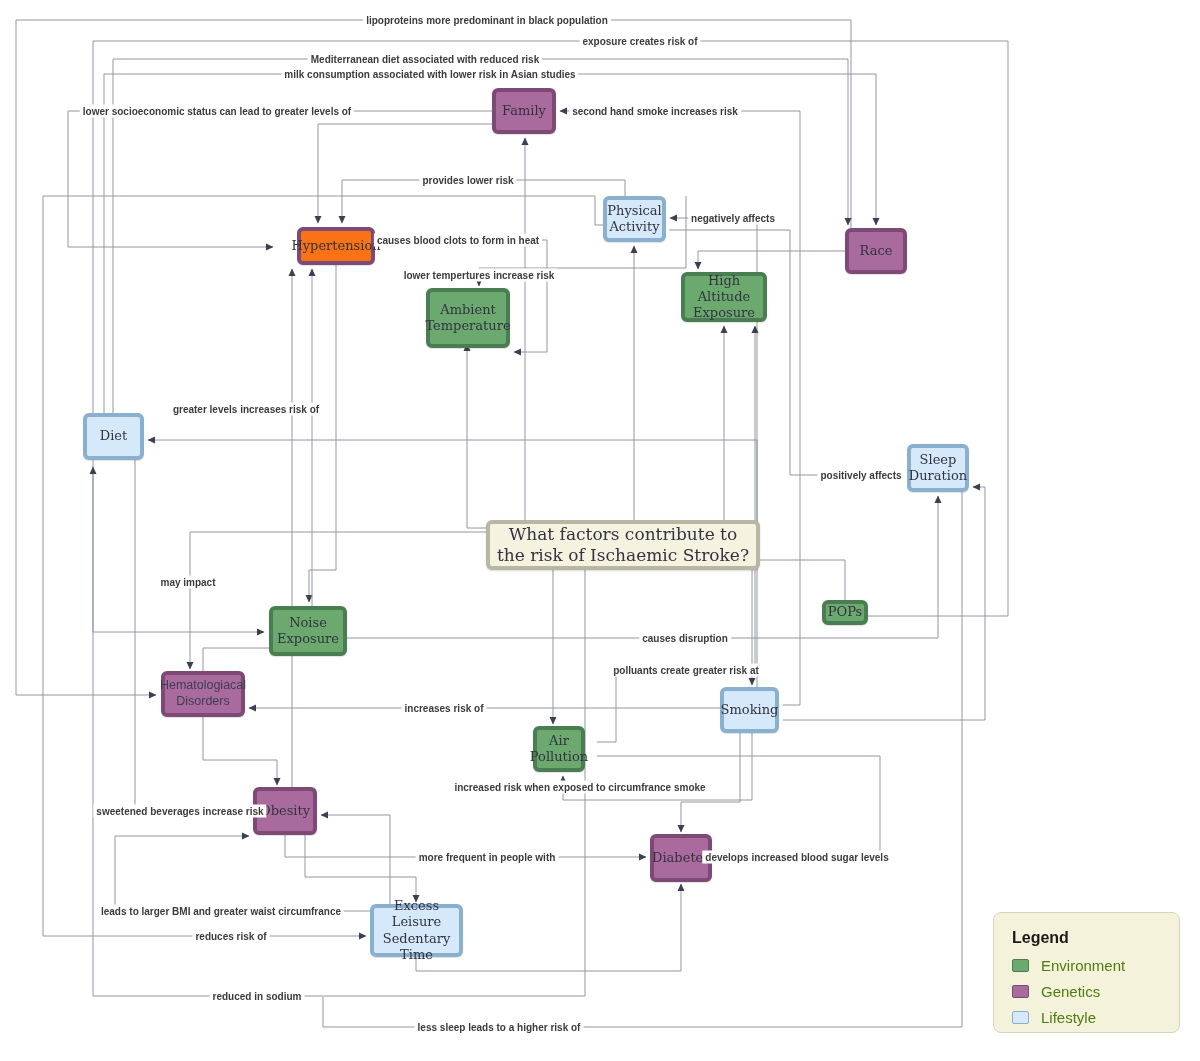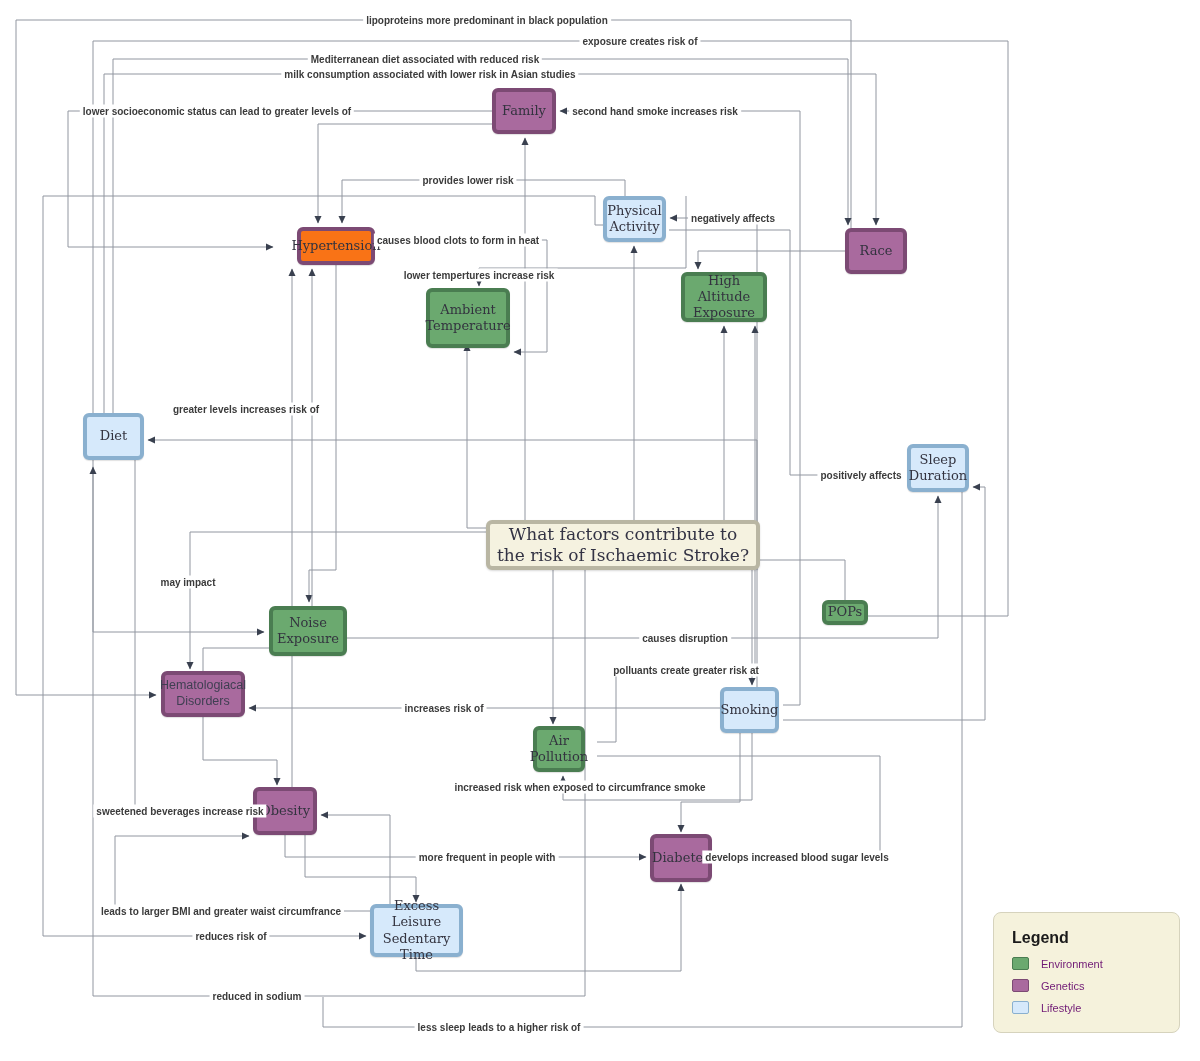--- a/index.html
+++ b/index.html
@@ -14,21 +14,21 @@
   .node.font-sans{font-family:"Liberation Sans",sans-serif;font-size:12.5px;color:#3f3f52;}
   .edge-label{position:absolute;transform:translate(-50%,-50%);background:#ffffff;
               font-size:10px;font-weight:700;color:#3b3b3b;white-space:nowrap;
               padding:0 3px;line-height:13px;}
   #legend{position:absolute;box-sizing:border-box;border-radius:8px;
           border:1px solid #d6d3bd;padding:16px 18px;}
   #legend .legend-title{font-size:16px;font-weight:700;color:#1a1a1a;margin-bottom:10px;}
   .legend-item{display:flex;align-items:center;margin:9px 0;}
   .legend-swatch{width:17px;height:13px;border-radius:2px;margin-right:12px;
                  box-sizing:border-box;border:1px solid #666;}
-  .legend-item .legend-text{font-size:11px;color:#701a75;}
+  .legend-item .legend-text{font-size:15px;color:#4d7c0f;}
 </style>
 </head>
 <body>
 
 <div id="diagram">
   <svg id="edge-svg" xmlns="http://www.w3.org/2000/svg" viewBox="0 0 1200 1061">
       <defs>
         <marker id="arrow" markerWidth="9" markerHeight="9" refX="7.5" refY="4" orient="auto" markerUnits="userSpaceOnUse">
           <path d="M0.5,0.5 L8,4 L0.5,7.5 z" fill="#39404f"></path>
         </marker>

